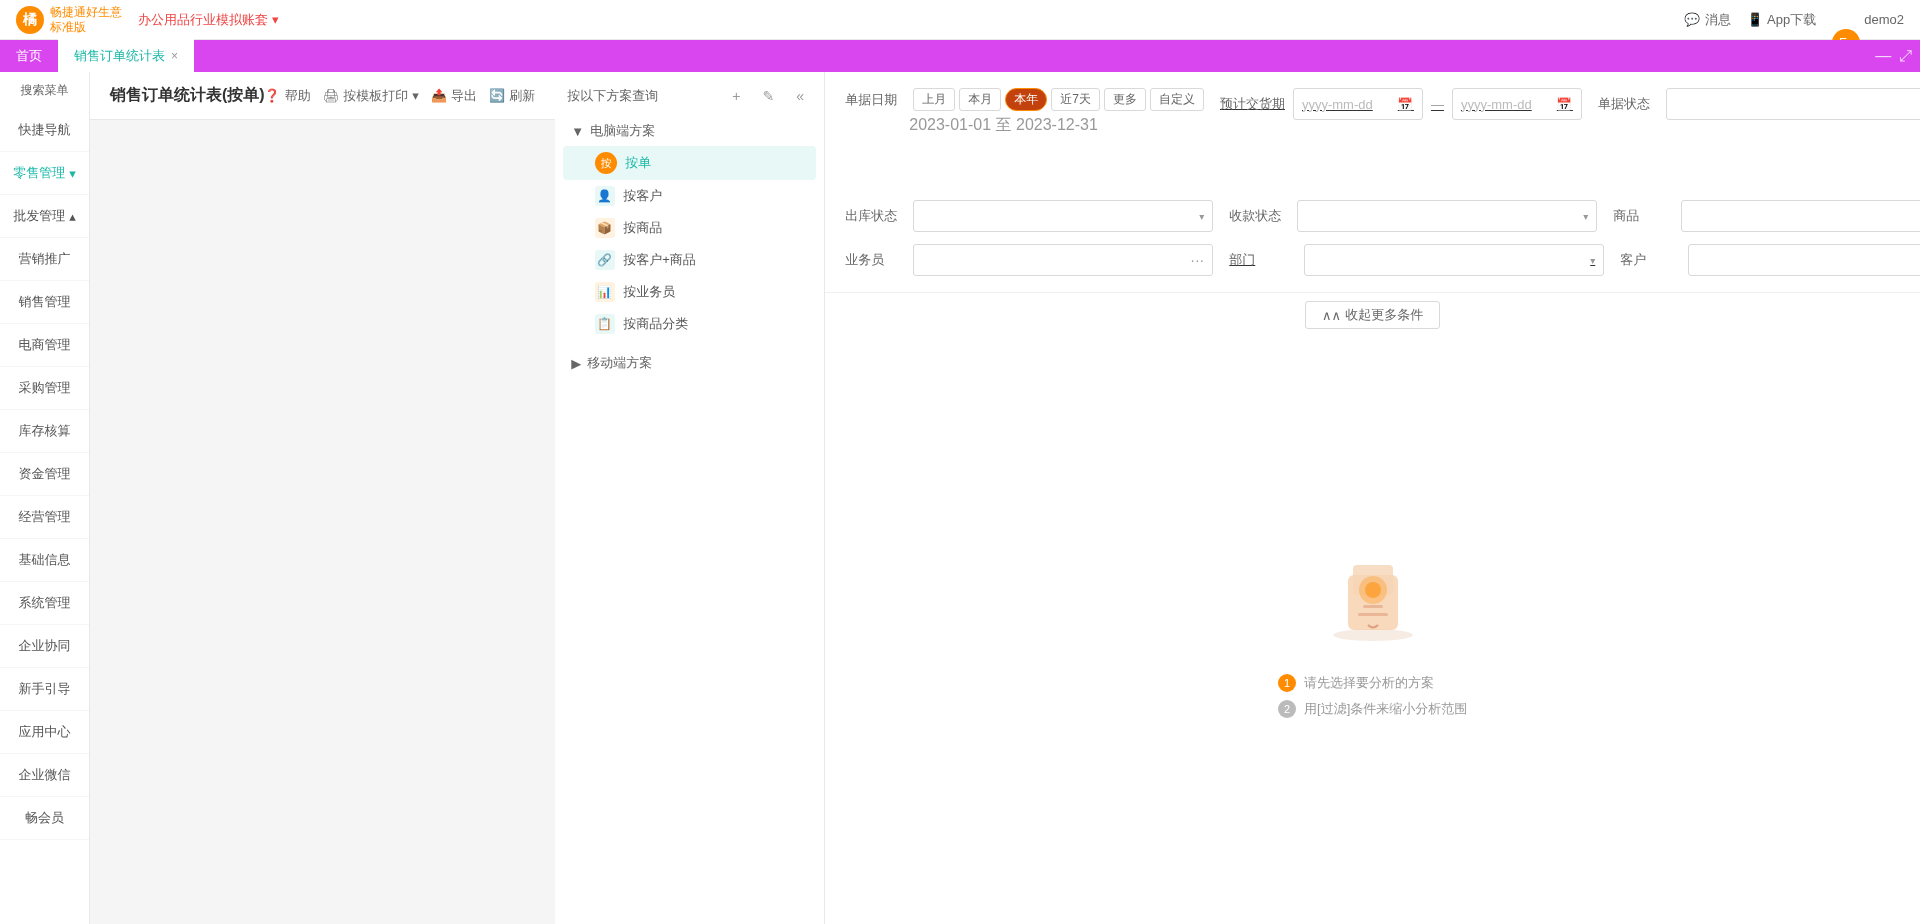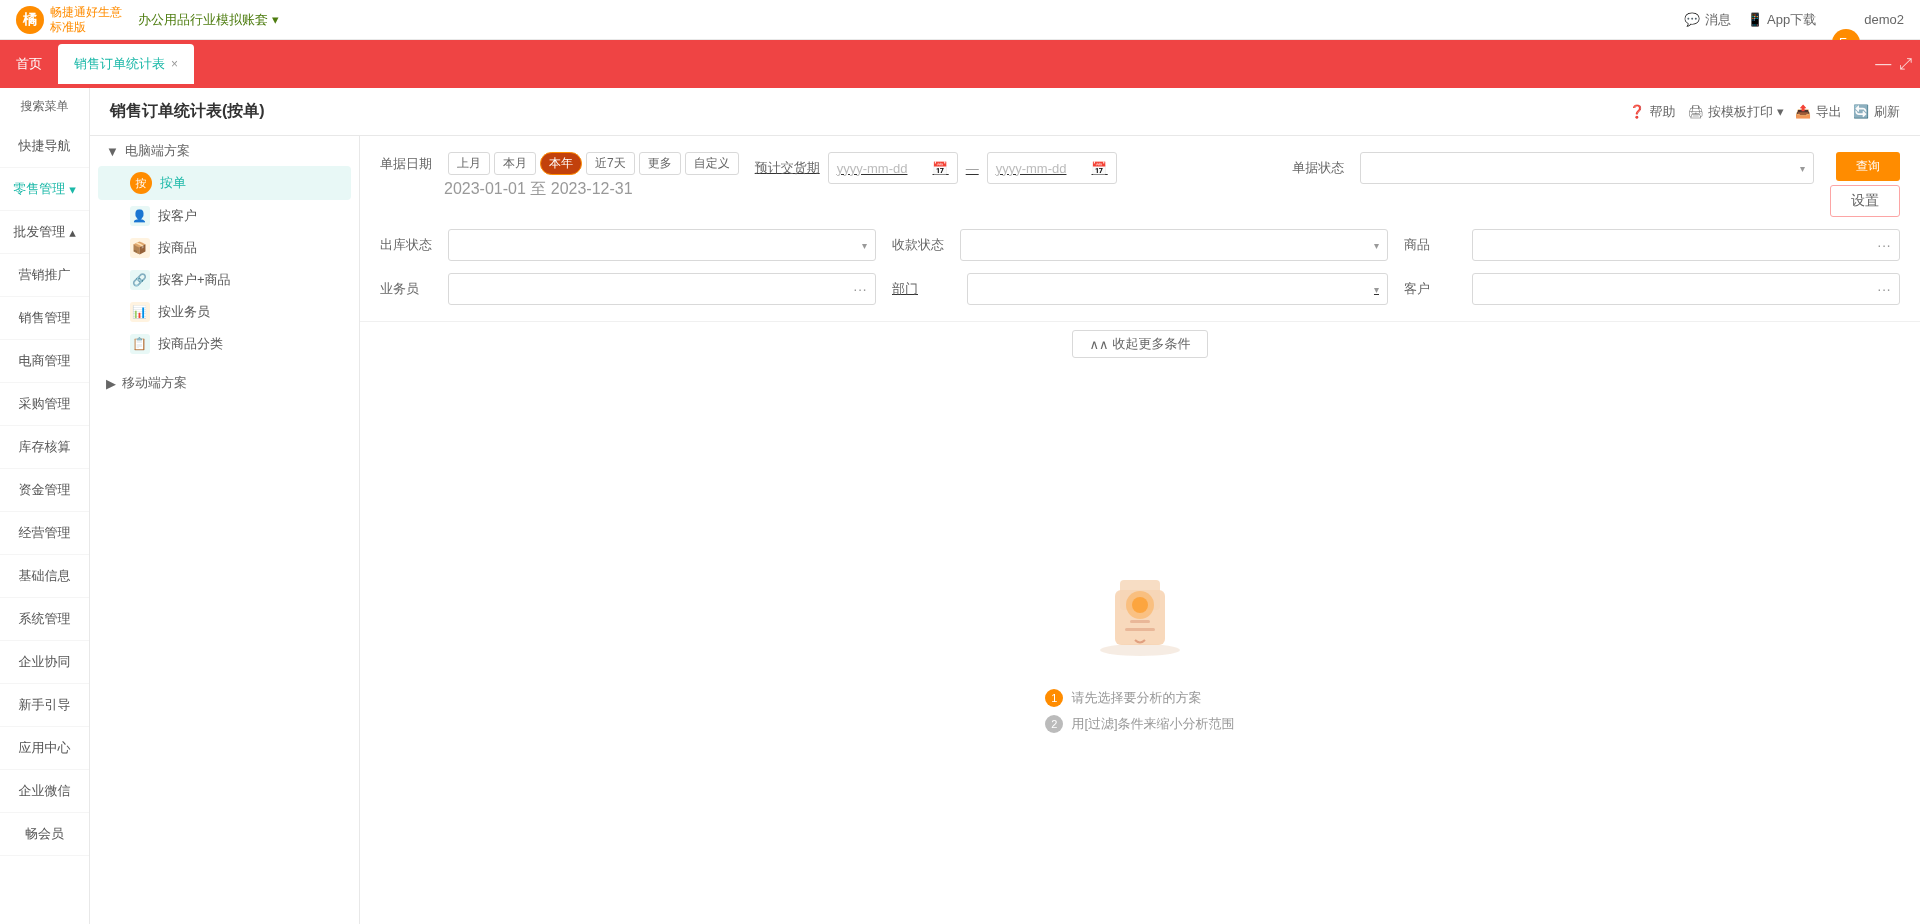--- a/index.html
+++ b/index.html
@@ -4,46 +4,46 @@
   <style>
     * { margin: 0; padding: 0; box-sizing: border-box; }
     body { font-family: 'Microsoft YaHei', Arial, sans-serif; font-size: 13px; background: #f5f5f5; color: #333; width: 1920px; height: 924px; overflow: hidden; display: flex; flex-direction: column; }
 
     
     .top-bar { height: 40px; background: #fff; display: flex; align-items: center; justify-content: space-between; padding: 0 16px; border-bottom: 1px solid #e8e8e8; flex-shrink: 0; }
     .top-bar-left { display: flex; align-items: center; gap: 8px; }
     .logo-area { display: flex; align-items: center; gap: 6px; }
     .logo-icon { width: 28px; height: 28px; background: #ff8c00; border-radius: 50%; display: flex; align-items: center; justify-content: center; color: white; font-size: 14px; font-weight: bold; }
     .logo-text { font-size: 12px; color: #ff8c00; line-height: 1.2; }
-    .company-selector { display: flex; align-items: center; gap: 4px; color: #4d7c0f; font-size: 13px; cursor: pointer; padding: 0 8px; }
+    .company-selector { display: flex; align-items: center; gap: 4px; color: #ef4444; font-size: 13px; cursor: pointer; padding: 0 8px; }
     .top-bar-right { display: flex; align-items: center; gap: 16px; color: #666; font-size: 13px; }
     .top-bar-right-item { display: flex; align-items: center; gap: 4px; cursor: pointer; }
     .avatar { width: 28px; height: 28px; background: #ff8c00; border-radius: 50%; display: flex; align-items: center; justify-content: center; color: white; font-size: 12px; margin-top: 46px; }
 
     
-    .tab-bar { height: 48px; background: #ef4444; display: flex; align-items: center; padding: 0 0; flex-shrink: 0; }
+    .tab-bar { height: 32px; background: #d946ef; display: flex; align-items: center; padding: 0 0; flex-shrink: 0; }
     .tab-item { height: 40px; padding: 0 16px; display: flex; align-items: center; gap: 6px; cursor: pointer; color: rgba(255,255,255,0.8); font-size: 13px; }
     .tab-item.home { color: white; }
     .tab-item.active { background: #fff; color: #1bb8a8; border-radius: 4px 4px 0 0; }
     .tab-close { font-size: 12px; color: #999; cursor: pointer; }
     .tab-bar-actions { margin-left: auto; display: flex; align-items: center; gap: 8px; padding-right: 8px; }
     .tab-bar-action { color: rgba(255,255,255,0.8); cursor: pointer; font-size: 16px; }
 
     
     .main-layout { display: flex; flex: 1; overflow: hidden; }
 
     
     .sidebar { width: 90px; background: #fff; border-right: 1px solid #e8e8e8; flex-shrink: 0; overflow-y: auto; }
     .sidebar-item { padding: 12px 0; text-align: center; cursor: pointer; color: #555; font-size: 13px; border-bottom: 1px solid #f5f5f5; }
     .sidebar-item.active { color: #1bb8a8; }
     .sidebar-item.has-sub { display: flex; align-items: center; justify-content: center; gap: 4px; padding: 12px 8px; }
     .sidebar-search { padding: 10px 8px; font-size: 12px; color: #666; text-align: center; cursor: pointer; }
 
     
-    .content-area { flex: 1; display: flex; flex-direction: column; overflow: hidden; }
+    .content-area { flex: 1; display: flex; flex-direction: row; overflow: hidden; }
 
     
     .page-header { height: 48px; background: #fff; display: flex; align-items: center; justify-content: space-between; padding: 0 20px; border-bottom: 1px solid #e8e8e8; flex-shrink: 0; }
     .page-title { font-size: 16px; font-weight: 600; color: #333; }
     .page-header-actions { display: flex; align-items: center; gap: 12px; }
     .header-action-btn { display: flex; align-items: center; gap: 4px; color: #666; font-size: 13px; cursor: pointer; }
 
     
     .inner-layout { display: flex; flex: 1; overflow: hidden; }
 
@@ -188,20 +188,28 @@
         <div class="header-action-btn">
           <span>🔄</span>
           <span>刷新</span>
         </div>
       </div>
     </div>
 
     <div class="inner-layout">
 
       <div class="left-panel">
+        <div class="left-panel-header">
+          <span class="left-panel-title">按以下方案查询</span>
+          <div class="left-panel-icons">
+            <div class="panel-icon">+</div>
+            <div class="panel-icon">✎</div>
+            <div class="panel-icon">«</div>
+          </div>
+        </div>
 
         <div class="tree-section">
           <div class="tree-parent">
             <span>▼</span>
             <span>电脑端方案</span>
           </div>
 
           <div class="tree-child active">
             <div style="width:22px;height:22px;background:#ff8c00;border-radius:50%;display:flex;align-items:center;justify-content:center;color:white;font-size:11px;flex-shrink:0;">按</div>
             <span>按单</span>

